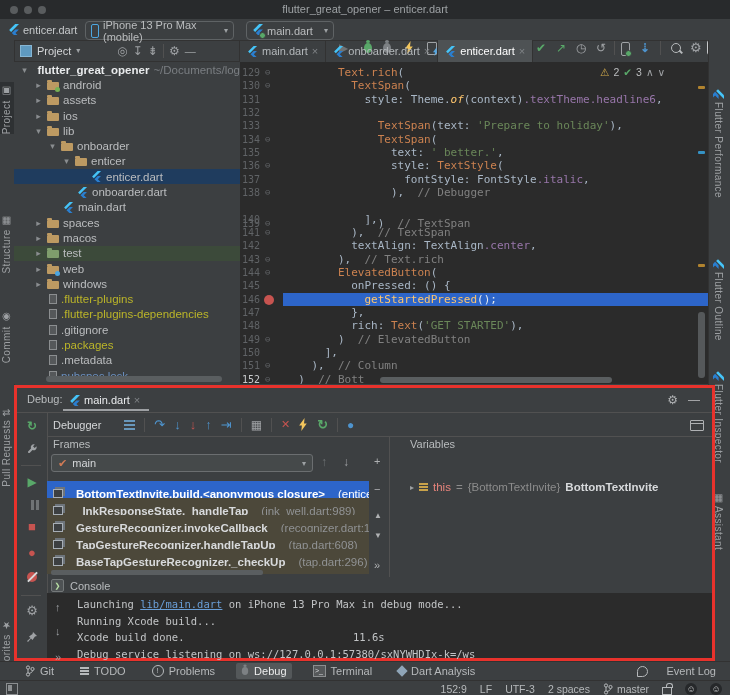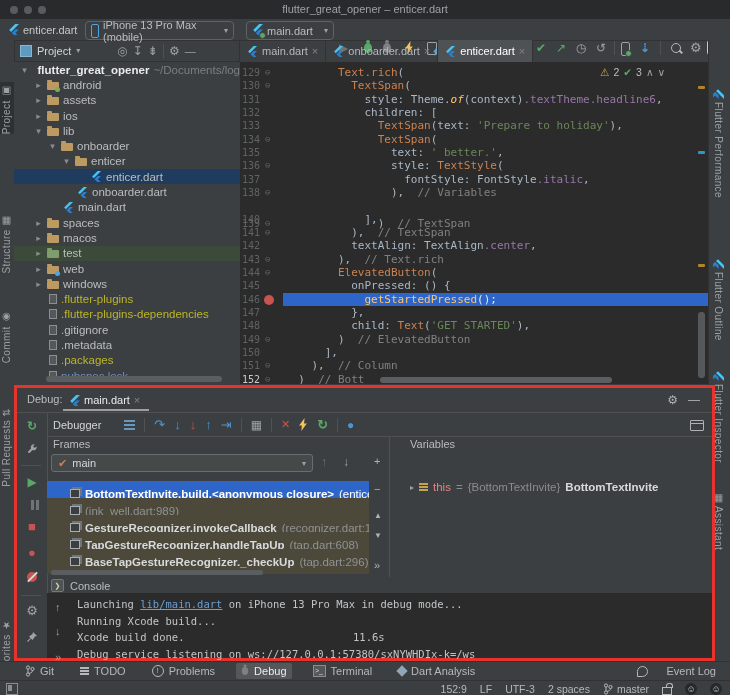--- a/index.html
+++ b/index.html
@@ -96,21 +96,21 @@
   .lc-sep{position:absolute;left:4px;width:20px;height:1px;background:#515151;}
   .bars{display:inline-block;width:11px;height:2px;background:#6897bb;box-shadow:0 4px 0 #6897bb,0 8px 0 #6897bb;margin-bottom:8px;}
   .pausebars{display:inline-block;width:3px;height:10px;background:#6f7375;box-shadow:5px 0 0 #6f7375;}
   .mute{position:relative;display:inline-block;width:10px;height:10px;border-radius:50%;background:#c75450;}
   .mute::after{content:'';position:absolute;left:-1px;top:4px;width:13px;height:2px;background:#d9dbdc;transform:rotate(-45deg);}
   .frames-pane{position:absolute;left:30px;top:49px;width:322px;height:140px;}
   .pane-title{color:#b9bcbe;}
   .thread-combo{position:absolute;left:4px;top:17px;width:262px;height:18px;border:1px solid #6b6e70;border-radius:3px;background:#45494a;display:flex;align-items:center;gap:5px;padding:0 6px;box-sizing:border-box;color:#d4d6d8;}
   .thread-combo .caret{margin-left:auto;}
   .fnav{position:absolute;top:18px;font-size:12px;color:#9da0a3;}
-  .frow{position:absolute;left:0;width:322px;height:25px;display:flex;align-items:center;gap:5px;padding-left:21px;box-sizing:border-box;white-space:nowrap;overflow:hidden;font-size:11.5px;}
+  .frow{position:absolute;left:0;width:322px;height:25px;display:flex;align-items:center;gap:13px;padding-left:4px;box-sizing:border-box;white-space:nowrap;overflow:hidden;font-size:11.5px;}
   .frow.lib{background:#4c483a;}
   .frow.sel{background:#2d65c9;}
   .fr-ic{flex:none;width:8px;height:7px;border:1px solid #a7aeb5;background:#3c3f41;box-shadow:2px -2px 0 #6e757c;margin-left:2px;}
   .fname{color:#d8dadc;font-weight:bold;}
   .floc{color:#909294;}
   .frow.sel .fname,.frow.sel .floc{color:#fff;}
   .frames-hscroll{position:absolute;left:4px;top:133px;width:212px;height:5px;border-radius:2px;background:#5a5e60;}
   .watch-strip{position:absolute;left:352px;top:49px;width:20px;height:140px;border-right:1px solid #515151;color:#afb1b3;}
   .ws-ic{position:absolute;left:5px;font-size:11px;}
   .vars-pane{position:absolute;left:389px;top:49px;right:0;height:140px;}
@@ -397,25 +397,25 @@
       <div class="trow" style="padding-left: 35px;">
         <span class="ic-file"></span>
         <span class="tlabel y-file">.flutter-plugins-dependencies</span>
       </div>
       <div class="trow" style="padding-left: 35px;">
         <span class="ic-file"></span>
         <span class="tlabel">.gitignore</span>
       </div>
       <div class="trow" style="padding-left: 35px;">
         <span class="ic-file"></span>
-        <span class="tlabel">.metadata</span>
+        <span class="tlabel y-file">.packages</span>
       </div>
       <div class="trow" style="padding-left: 35px;">
         <span class="ic-file"></span>
-        <span class="tlabel y-file">.packages</span>
+        <span class="tlabel">.metadata</span>
       </div>
       <div class="trow" style="padding-left: 35px;">
         <span class="ic-file"></span>
         <span class="tlabel b-file">pubspec.lock</span>
       </div>
     </div>
   <div class="tree-hscroll abs"></div>
 
   <div class="editor" id="editor">
     <div class="inspections">
@@ -436,21 +436,20 @@
           <span class="lnum">130</span>
           <span class="foldm">⊖</span>
           <span class="ltext">          <span class="tk-cl">TextSpan</span><span class="tk-pl">(</span></span>
         </div>
         <div class="cline" style="top: 30.68px;">
           <span class="lnum">131</span>
           <span class="ltext">            <span class="tk-pl">style: Theme.</span><span class="tk-mt">of</span><span class="tk-pl">(context)</span><span class="tk-pr">.textTheme.headline6</span><span class="tk-pl">,</span></span>
         </div>
         <div class="cline" style="top: 44.02px;">
           <span class="lnum">132</span>
-          <span class="ltext">            <span class="tk-pl">children: [</span></span>
         </div>
         <div class="cline" style="top: 57.36px;">
           <span class="lnum">133</span>
           <span class="ltext">              <span class="tk-cl">TextSpan</span><span class="tk-pl">(text: </span><span class="tk-st">'Prepare to holiday'</span><span class="tk-pl">),</span></span>
         </div>
         <div class="cline" style="top: 70.7px;">
           <span class="lnum">134</span>
           <span class="foldm">⊖</span>
           <span class="ltext">              <span class="tk-cl">TextSpan</span><span class="tk-pl">(</span></span>
         </div>
@@ -463,21 +462,21 @@
           <span class="foldm">⊖</span>
           <span class="ltext">                <span class="tk-pl">style: </span><span class="tk-cl">TextStyle</span><span class="tk-pl">(</span></span>
         </div>
         <div class="cline" style="top: 110.72px;">
           <span class="lnum">137</span>
           <span class="ltext">                  <span class="tk-pl">fontStyle: FontStyle</span><span class="tk-pr">.italic</span><span class="tk-pl">,</span></span>
         </div>
         <div class="cline" style="top: 124.06px;">
           <span class="lnum">138</span>
           <span class="foldm">⊖</span>
-          <span class="ltext">                <span class="tk-pl">),  </span><span class="tk-cm">// Variables</span></span>
+          <span class="ltext">                <span class="tk-pl">),  </span><span class="tk-cm">// Debugger</span></span>
         </div>
         <div class="cline" style="top: 155px;">
           <span class="lnum">139</span>
           <span class="foldm">⊖</span>
           <span class="ltext">              <span class="tk-pl">)  </span><span class="tk-cm">// TextSpan</span></span>
         </div>
         <div class="cline" style="top: 150.74px;">
           <span class="lnum">140</span>
           <span class="ltext">            <span class="tk-pl">],</span></span>
         </div>
@@ -508,21 +507,21 @@
           <span class="lnum">146</span>
           <span class="bpdot"></span>
           <span class="ltext">            <span class="tk-fn">getStartedPressed</span><span class="tk-pl">();</span></span>
         </div>
         <div class="cline" style="top: 244.12px;">
           <span class="lnum">147</span>
           <span class="ltext">          <span class="tk-pl">},</span></span>
         </div>
         <div class="cline" style="top: 257.46px;">
           <span class="lnum">148</span>
-          <span class="ltext">          <span class="tk-pl">child: </span><span class="tk-cl">Text</span><span class="tk-pl">(</span><span class="tk-st">'GET STARTED'</span><span class="tk-pl">),</span></span>
+          <span class="ltext">          <span class="tk-pl">rich: </span><span class="tk-cl">Text</span><span class="tk-pl">(</span><span class="tk-st">'GET STARTED'</span><span class="tk-pl">),</span></span>
         </div>
         <div class="cline" style="top: 270.8px;">
           <span class="lnum">149</span>
           <span class="foldm">⊖</span>
           <span class="ltext">        <span class="tk-pl">)  </span><span class="tk-cm">// ElevatedButton</span></span>
         </div>
         <div class="cline" style="top: 284.14px;">
           <span class="lnum">150</span>
           <span class="ltext">      <span class="tk-pl">],</span></span>
         </div>
@@ -612,20 +611,21 @@
         <span class="fnav" style="left:274px;color:#6f7375">↑</span>
         <span class="fnav" style="left:296px">↓</span>
         <div id="frames-list">
             <div class="frow sel" style="top: 44px;">
               <span class="fr-ic"></span>
               <span class="fname">BottomTextInvite.build.&lt;anonymous closure&gt;</span>
               <span class="floc">(enticer.dart:146)</span>
             </div>
             <div class="frow lib" style="top: 61px;">
               <span class="fr-ic"></span>
+              <span class="fname">_InkResponseState._handleTap</span>
               <span class="floc">(ink_well.dart:989)</span>
             </div>
             <div class="frow lib" style="top: 78px;">
               <span class="fr-ic"></span>
               <span class="fname">GestureRecognizer.invokeCallback</span>
               <span class="floc">(recognizer.dart:198)</span>
             </div>
             <div class="frow lib" style="top: 95px;">
               <span class="fr-ic"></span>
               <span class="fname">TapGestureRecognizer.handleTapUp</span>

